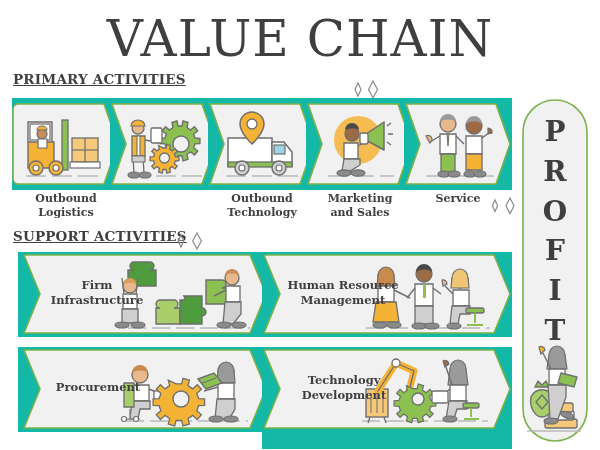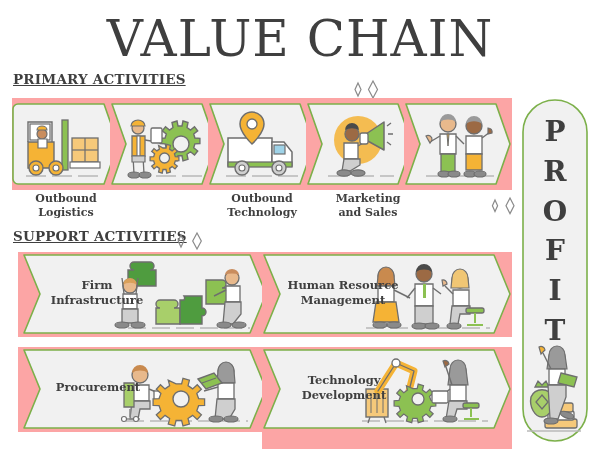--- a/index.html
+++ b/index.html
@@ -23,21 +23,21 @@
     position:absolute;
     font-family:"DejaVu Serif", serif;
     font-weight:bold;font-size:13.5px;letter-spacing:.2px;color:#3f3f3f;text-decoration:underline;
   }
   #heading-primary{left:13px;top:71px;}
   #heading-support{left:13px;top:228px;}
 
   
   .chev{
     position:absolute;
-    background:#fca5a5;
+    background:#14b8a6;
     overflow:hidden;
   }
   .chev .edge{position:absolute;inset:0;}
   .chev .art{position:absolute;inset:0;}
 
   
   .plabel{
     position:absolute;text-align:center;
     font-family:"DejaVu Serif", serif;
     font-weight:bold;font-size:11px;color:#3f3f3f;line-height:1.25;
@@ -194,21 +194,21 @@
       <path d="M38,61 h16 v6 l-10,6 h-8 z" fill="#cfcfcf" stroke="#6e6e6e" stroke-width="1.3"></path>
       <path d="M52,48 l10,-6" stroke="#6e6e6e" stroke-width="1.4" fill="none"></path>
       <ellipse cx="38" cy="75" rx="7" ry="3.2" fill="#8a8a8a" stroke="#6e6e6e" stroke-width="1.2"></ellipse>
       <ellipse cx="52" cy="75" rx="7" ry="3.2" fill="#8a8a8a" stroke="#6e6e6e" stroke-width="1.2"></ellipse>
 
       <path d="M60,36 l18,-12 v28 l-18,-10 z" fill="#8cc152" stroke="#6e6e6e" stroke-width="1.5" stroke-linejoin="round"></path>
       <rect x="54" y="35" width="8" height="11" rx="2" fill="#ffffff" stroke="#6e6e6e" stroke-width="1.3"></rect>
       <path d="M81,28 l4,-3 M82,36 l5,0 M81,44 l4,3" stroke="#6e6e6e" stroke-width="1.3" fill="none"></path>
     </svg>
   </div>
-  <div class="plabel" style="left:314px;top:192px;width:108px;">Marketing
+  <div class="plabel" style="left:306px;top:192px;width:108px;">Marketing
 and Sales</div>
 
   <div class="chev" style="left:404px;top:98px;width:108px;height:92px;">
     <svg class="edge" width="108" height="92" viewBox="0 0 108 92" preserveAspectRatio="none">
       <path d="M2,6 H92 L106,46 L92,86 H2 L16,46 Z" fill="#f1f1f1" stroke="#7cb04a" stroke-width="1.6" stroke-linejoin="round"></path>
     </svg>
     <svg class="art" width="108" height="92" viewBox="0 0 108 92">
       <line x1="22" y1="78" x2="90" y2="78" stroke="#b8b8b8" stroke-width="1.4" stroke-dasharray="20 6"></line>
 
       <circle cx="44" cy="26" r="8" fill="#e8b98c" stroke="#6e6e6e" stroke-width="1.3"></circle>
@@ -224,20 +224,21 @@
       <circle cx="70" cy="28" r="8" fill="#9c6a44" stroke="#6e6e6e" stroke-width="1.3"></circle>
       <path d="M62,26 a8,8 0 0 1 16,0 a10,7 0 0 0 -16,0 z" fill="#9a9a9a"></path>
       <path d="M62,38 h16 v18 h-16 z" fill="#ffffff" stroke="#6e6e6e" stroke-width="1.3"></path>
       <path d="M78,40 l8,-6" stroke="#6e6e6e" stroke-width="1.4" fill="none"></path>
       <path d="M84,30 a4,4 0 0 1 4,5 l-4,1 z" fill="#9c6a44" stroke="#6e6e6e" stroke-width="1.2"></path>
       <path d="M62,56 h16 v16 h-16 z" fill="#f5b335" stroke="#6e6e6e" stroke-width="1.3"></path>
       <ellipse cx="66" cy="76" rx="6" ry="3" fill="#8a8a8a" stroke="#6e6e6e" stroke-width="1.2"></ellipse>
       <ellipse cx="76" cy="76" rx="6" ry="3" fill="#8a8a8a" stroke="#6e6e6e" stroke-width="1.2"></ellipse>
     </svg>
   </div>
+  <div class="plabel" style="left:404px;top:192px;width:108px;">Service</div>
 
   <div class="chev" style="left:18px;top:252px;width:250px;height:85px;">
     <svg class="edge" width="250" height="85" viewBox="0 0 250 85" preserveAspectRatio="none">
       <path d="M6,3 H232 L248,42 L232,81 H6 L22,42 Z" fill="#f1f1f1" stroke="#7cb04a" stroke-width="1.6" stroke-linejoin="round"></path>
     </svg>
     <svg class="art" width="250" height="85" viewBox="0 0 250 85">
       <line x1="110" y1="76" x2="232" y2="76" stroke="#b8b8b8" stroke-width="1.3" stroke-dasharray="18 6"></line>
 
       <path d="M116,10 h16 a4,4 0 0 1 0,8 h6 v16 h-28 v-16 h6 a4,4 0 0 1 0,-8 z" fill="#4f9c3f" stroke="#6e6e6e" stroke-width="1.4"></path>
 

